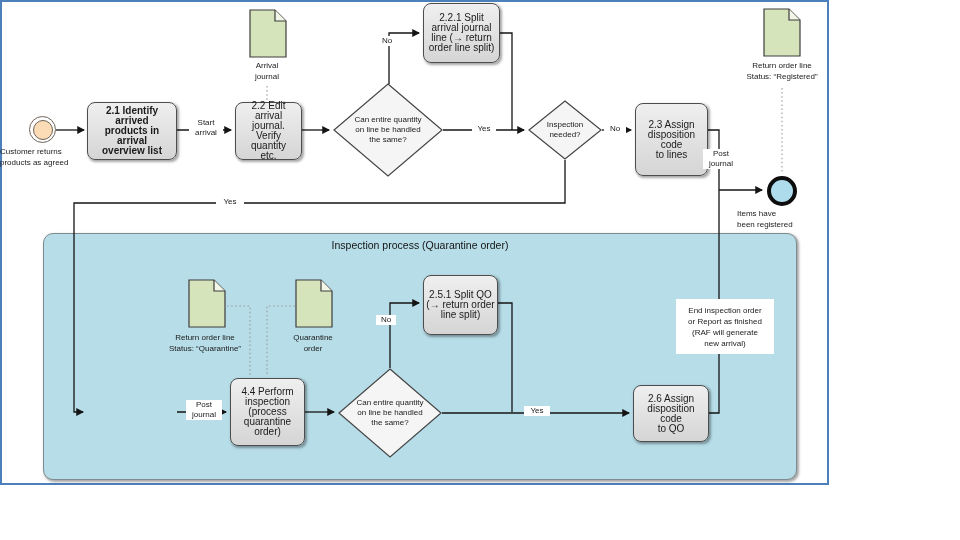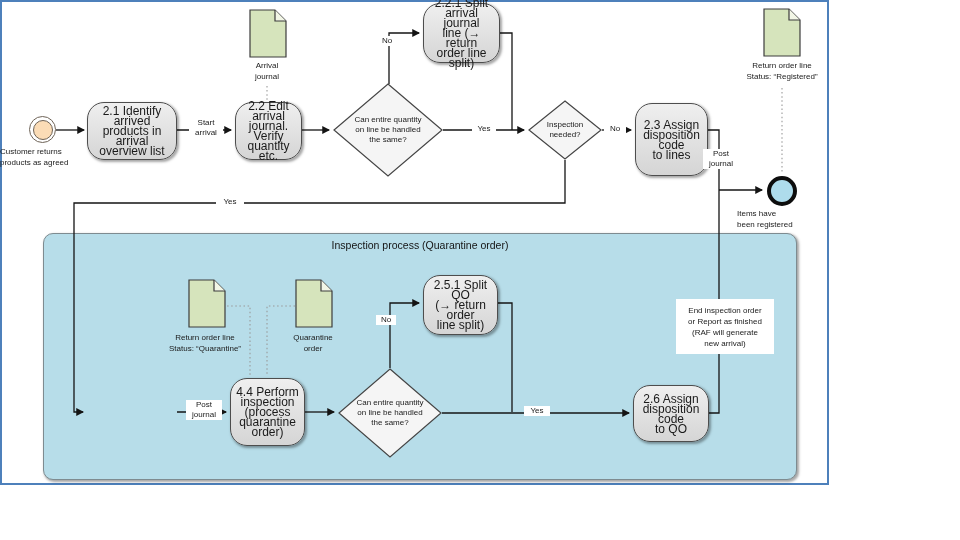--- a/index.html
+++ b/index.html
@@ -4,23 +4,23 @@
 <style>
   * { margin: 0; padding: 0; box-sizing: border-box; }
   html, body { width: 960px; height: 540px; background: #fff; font-family: "Liberation Sans", sans-serif; overflow: hidden; }
   #stage { position: relative; width: 960px; height: 540px; background: #fff; }
   .frame { position: absolute; left: 0; top: 0; width: 829px; height: 485px; border: 2px solid #4d80bb; background: #fff; }
   svg.layer { position: absolute; left: 0; top: 0; width: 960px; height: 540px; pointer-events: none; }
   .node { position: absolute; display: flex; align-items: center; justify-content: center; text-align: center; }
   .prewrap { white-space: pre-line; }
   .task {
     background: linear-gradient(180deg, #efefef 0%, #d5d5d5 100%);
-    border: 1.3px solid #4d4d4d; border-radius: 17px;
+    border: 1.3px solid #4d4d4d; border-radius: 8px;
     box-shadow: 1.5px 1.5px 2.5px rgba(0,0,0,0.35);
-    font-size: 12px; line-height: 10px; color: #1a1a1a; padding: 2px;
+    font-size: 10px; line-height: 10px; color: #1a1a1a; padding: 2px;
   }
   .subprocess {
     position: absolute; left: 43px; top: 233px; width: 754px; height: 247px;
     background: #b7dde9; border: 1px solid #7e8b90; border-radius: 10px;
     box-shadow: 1.5px 1.5px 2.5px rgba(0,0,0,0.35);
   }
   .subprocess-title {
     position: absolute; left: 0; top: 5px; width: 100%;
     text-align: center; font-size: 10.5px; color: #141414;
   }
@@ -102,21 +102,21 @@
   <div class="start-outer">
     <div class="start-inner"></div>
   </div>
   <div class="event-label prewrap" style="left:0px; top:146px; width:88px;">Customer returns
 products as agreed</div>
 
   <div class="end-event"></div>
   <div class="event-label prewrap" style="left:737px; top:208px; width:90px;">Items have
 been registered</div>
 
-  <div class="node task prewrap" style="left:87px; top:102px; width:90px; height:58px;">2.1 Identify arrived
+  <div class="node task prewrap" style="left:87px; top:102px; width:90px; height:58px;font-weight:bold;">2.1 Identify arrived
 products in arrival
 overview list</div>
   <div class="node task prewrap" style="left:235px; top:102px; width:67px; height:58px;">2.2  Edit
 arrival journal.
 Verify quantity
 etc.</div>
   <div class="node task prewrap" style="left:423px; top:3px; width:77px; height:60px;">2.2.1 Split
 arrival journal
 line (→ return
 order line split)</div>

